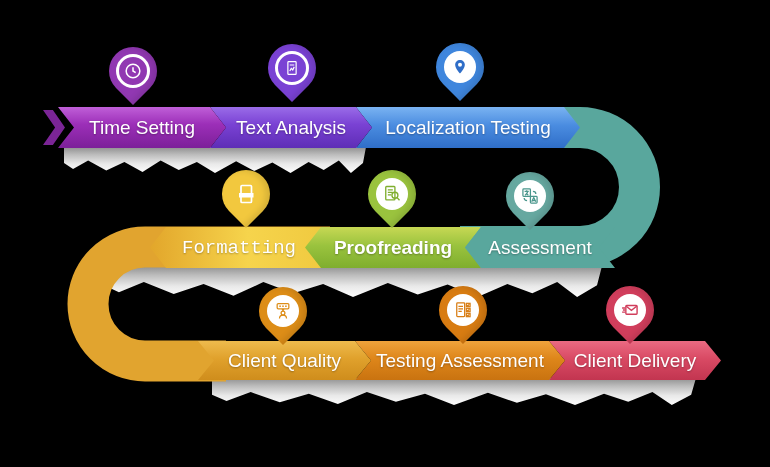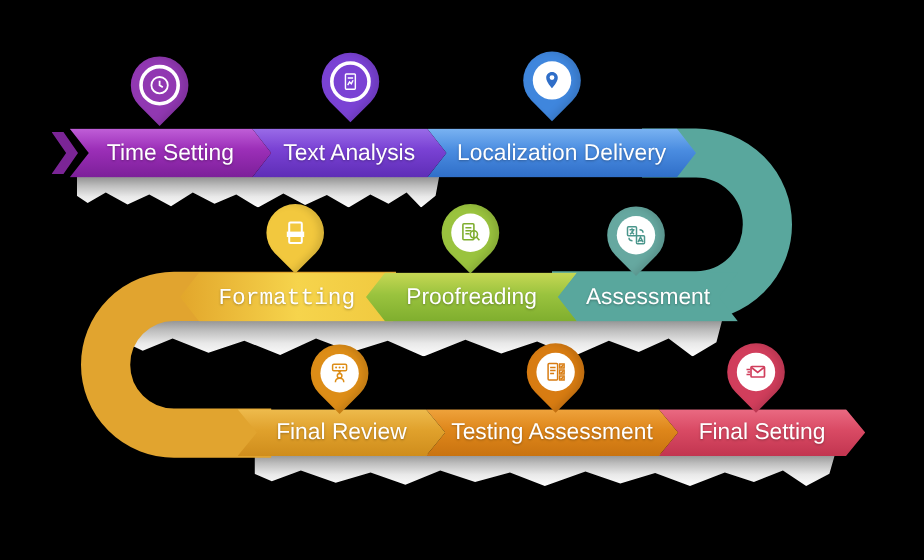--- a/index.html
+++ b/index.html
@@ -25,21 +25,21 @@
   .c-trans{background:#59a79d;}
   .c-proof{background:linear-gradient(180deg,#c7d854 0%,#9ac33e 45%,#7fae2e 100%);}
   .c-format{background:linear-gradient(90deg,#e2a62b 0%,#f6d44c 55%,#f0c93f 100%);}
   .c-client{background:linear-gradient(180deg,#eebb4d 0%,#e0a12c 45%,#cf8d1c 100%);}
   .c-quality{background:linear-gradient(180deg,#efa33c 0%,#de861a 45%,#c97310 100%);}
   .c-final{background:linear-gradient(180deg,#ea6a82 0%,#d94a64 45%,#c23550 100%);}
   #seg-time {left:58px; top:107px;width:168px;z-index:13;}
   #seg-text {left:210px;top:107px;width:162px;z-index:12;}
   #seg-local{left:356px;top:107px;width:224px;z-index:11;}
   #seg-trans {left:465px;top:227px;width:150px;z-index:13;}
-  #seg-proof {left:305px;top:227px;width:176px;z-index:12;}
+  #seg-proof {left:305px;top:227px;width:176px;z-index:12;font-weight:bold;}
   #seg-format{left:150px;top:227px;width:178px;z-index:11;font-family:Liberation Mono, monospace;}
   #seg-client {left:198px;top:341px;width:173px;z-index:13;height:39px;}
   #seg-quality{left:355px;top:341px;width:210px;z-index:12;height:39px;}
   #seg-final  {left:549px;top:341px;width:172px;z-index:11;height:39px;}
   #start-chevron{position:absolute;left:43px;top:110px;width:22px;height:35px;z-index:10;
     background:#7b2596;
     clip-path:polygon(0 0,45% 0,100% 50%,45% 100%,0 100%,55% 50%);}
   
   .pin{position:absolute;width:48px;height:58px;z-index:20;}
   .pin .drop{position:absolute;left:0;top:0;width:48px;height:48px;
@@ -85,41 +85,41 @@
 
   <div id="start-chevron"></div>
 
   <div class="seg arrow-r c-time" id="seg-time">
     <span>Time Setting</span>
     </div>
   <div class="seg arrow-r c-text" id="seg-text">
     <span>Text Analysis</span>
     </div>
   <div class="seg arrow-r c-local" id="seg-local">
-    <span>Localization Delivery</span>
+    <span>Localization Testing</span>
     </div>
 
   <div class="seg arrow-l c-trans" id="seg-trans">
     <span>Assessment</span>
     </div>
   <div class="seg arrow-l c-proof" id="seg-proof">
     <span>Proofreading</span>
     </div>
   <div class="seg arrow-l c-format" id="seg-format">
     <span>Formatting</span>
     </div>
 
   <div class="seg arrow-r c-client" id="seg-client">
-    <span>Final Review</span>
+    <span>Client Quality</span>
     </div>
   <div class="seg arrow-r c-quality" id="seg-quality">
     <span>Testing Assessment</span>
     </div>
   <div class="seg arrow-r c-final" id="seg-final">
-    <span>Final Setting</span>
+    <span>Client Delivery</span>
     </div>
 
   <div class="pin p-time" id="pin-time">
     <div class="drop"></div>
     <div class="disc ring">
       <svg width="20" height="20" viewBox="0 0 24 24" fill="none" stroke="currentColor" stroke-width="1.8">
         <circle cx="12" cy="12" r="8.2"></circle>
           <path d="M12 7.5 V12 L15.2 14"></path>
         </svg>
       </div>

